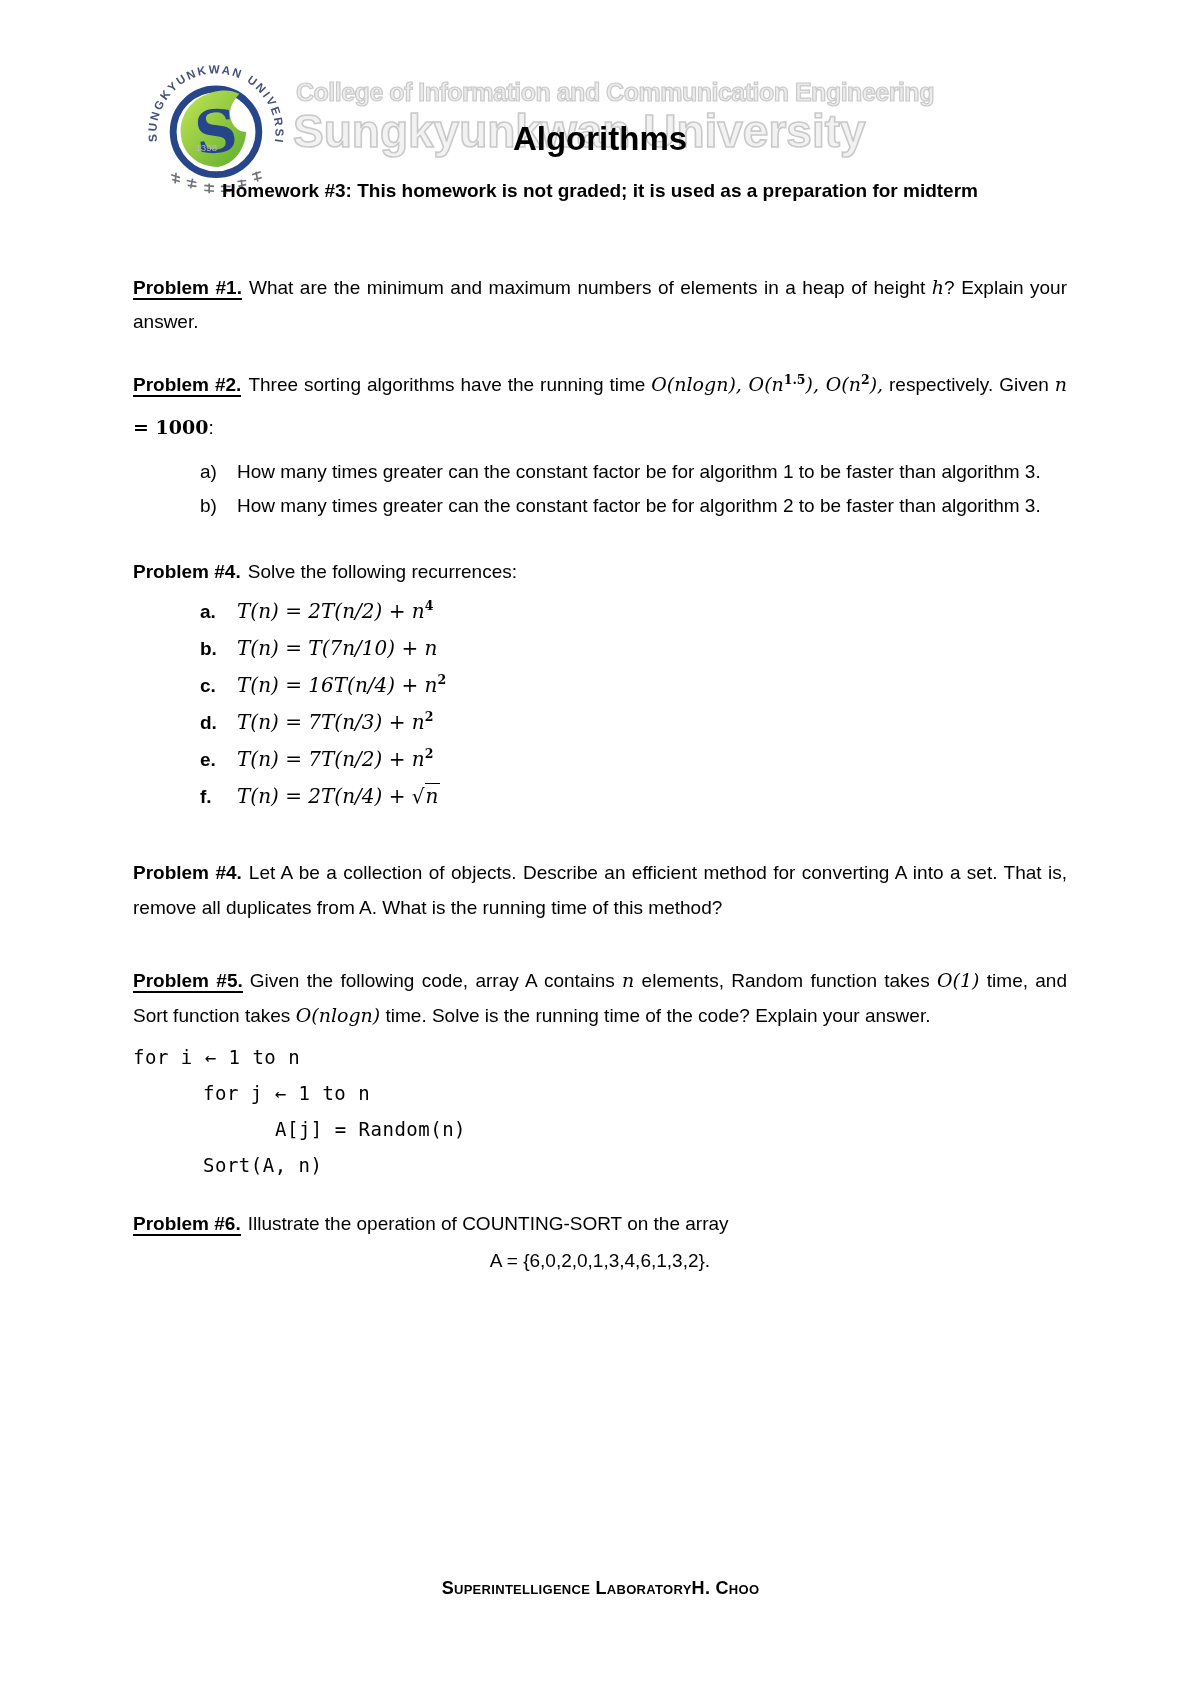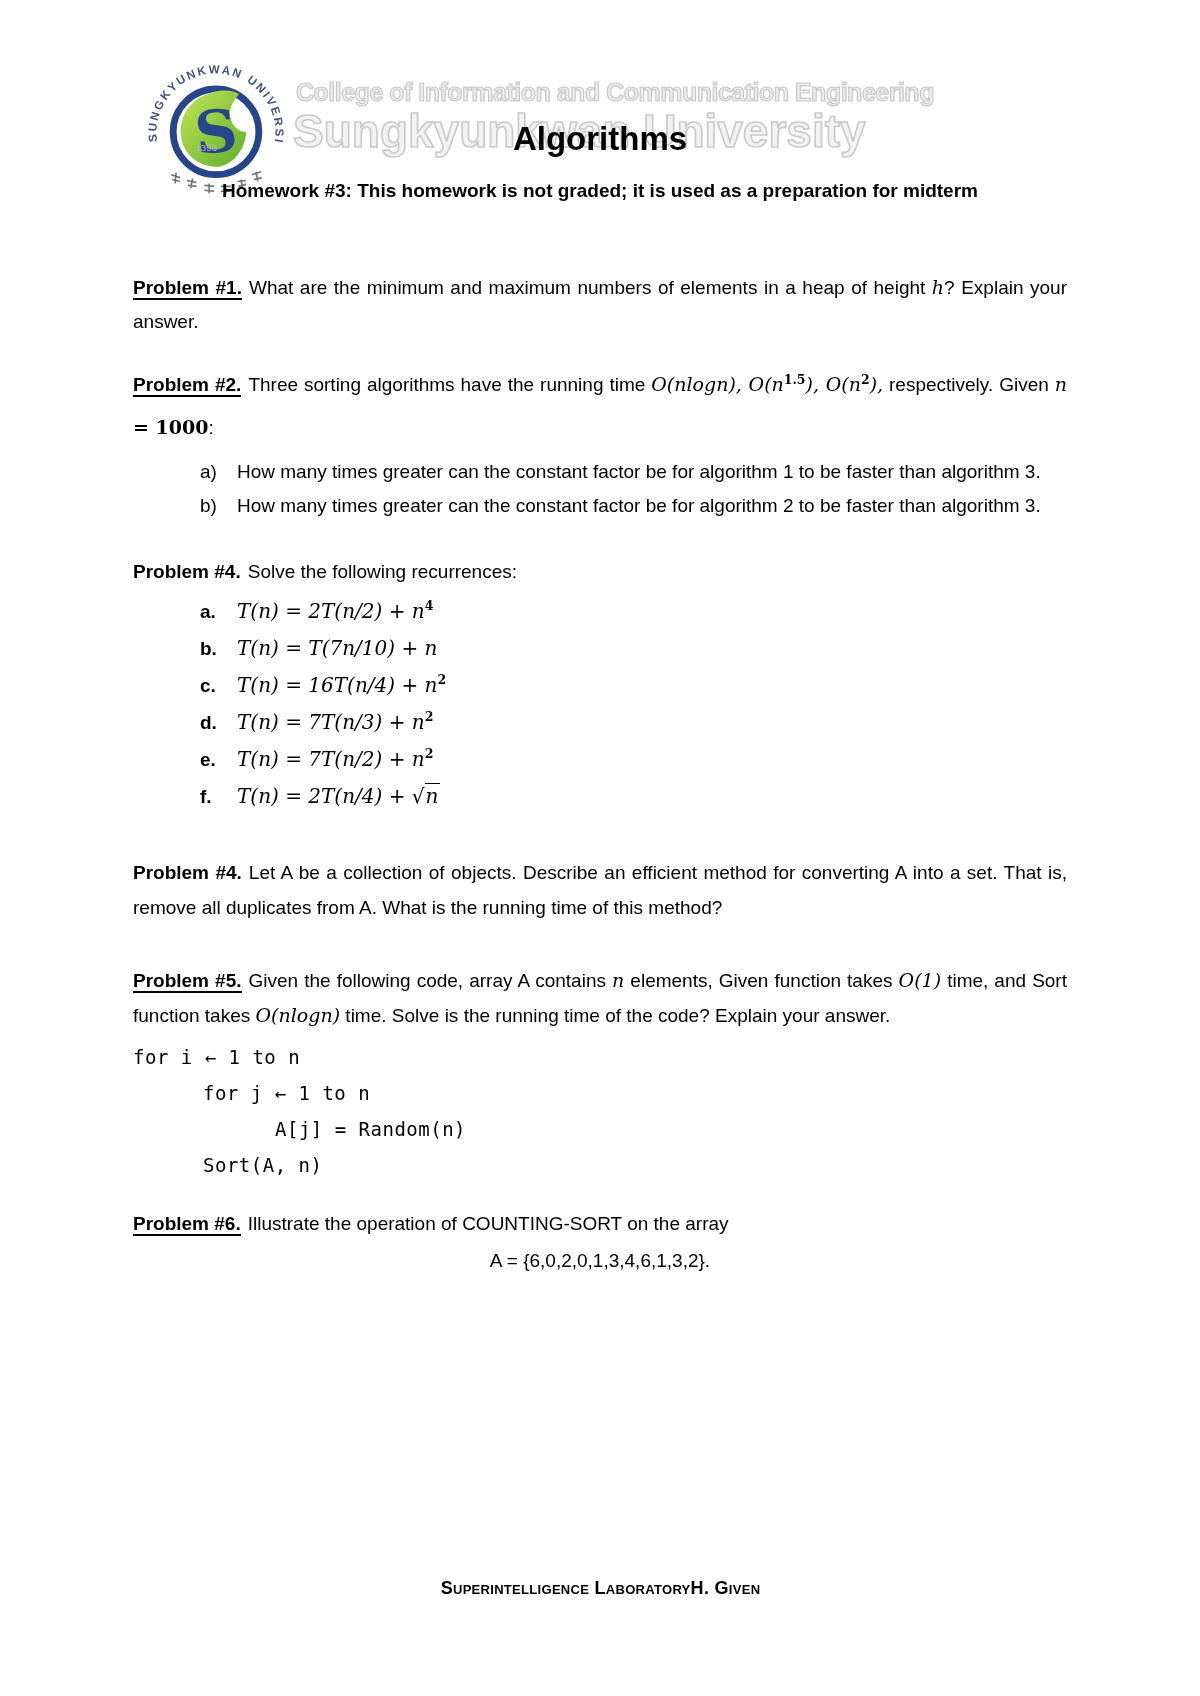--- a/index.html
+++ b/index.html
@@ -156,32 +156,32 @@
         <span class="rec-formula"><span class="math">T(n) = 7T(n/2) + n</span><sup class="msup">2</sup></span>
       </div>
       <div class="rec-row">
         <span class="rec-label">f.</span>
         <span class="rec-formula"><span class="math">T(n) = 2T(n/4) + </span><span class="math radsign">√</span><span class="math radicand">n</span></span>
       </div>
     </div>
 
     <div class="para p4"><span class="ph">Problem #4.</span><span>Let A be a collection of objects. Describe an efficient method for converting A into a set. That is, remove all duplicates from A. What is the running time of this method?</span></div>
 
-    <div class="para p5"><span class="ph u">Problem #5.</span><span>Given the following code, array A contains </span><span class="math">n</span><span> elements, Given function takes </span><span class="math">O(1)</span><span> time, and Sort function takes </span><span class="math">O(nlogn)</span><span> time. Solve is the running time of the code? Explain your answer.</span></div>
+    <div class="para p5"><span class="ph u">Problem #5.</span><span>Given the following code, array A contains </span><span class="math">n</span><span> elements, Random function takes </span><span class="math">O(1)</span><span> time, and Sort function takes </span><span class="math">O(nlogn)</span><span> time. Solve is the running time of the code? Explain your answer.</span></div>
 
     <div class="code">
       <div class="code-line ci0">for i ← 1 to n</div>
       <div class="code-line ci1">for j ← 1 to n</div>
       <div class="code-line ci2">A[j] = Random(n)</div>
       <div class="code-line ci1">Sort(A, n)</div>
     </div>
 
     <div class="para p6"><span class="ph u">Problem #6.</span><span>Illustrate the operation of COUNTING-SORT on the array</span></div>
     <div class="array-line">A = {6,0,2,0,1,3,4,6,1,3,2}.</div>
 
   </div>
 
   <div class="footer">
     <span>Superintelligence Laboratory</span>
-    <span>H. Given</span>
+    <span>H. Choo</span>
   </div>
 
 </div>
 
 </body></html>

